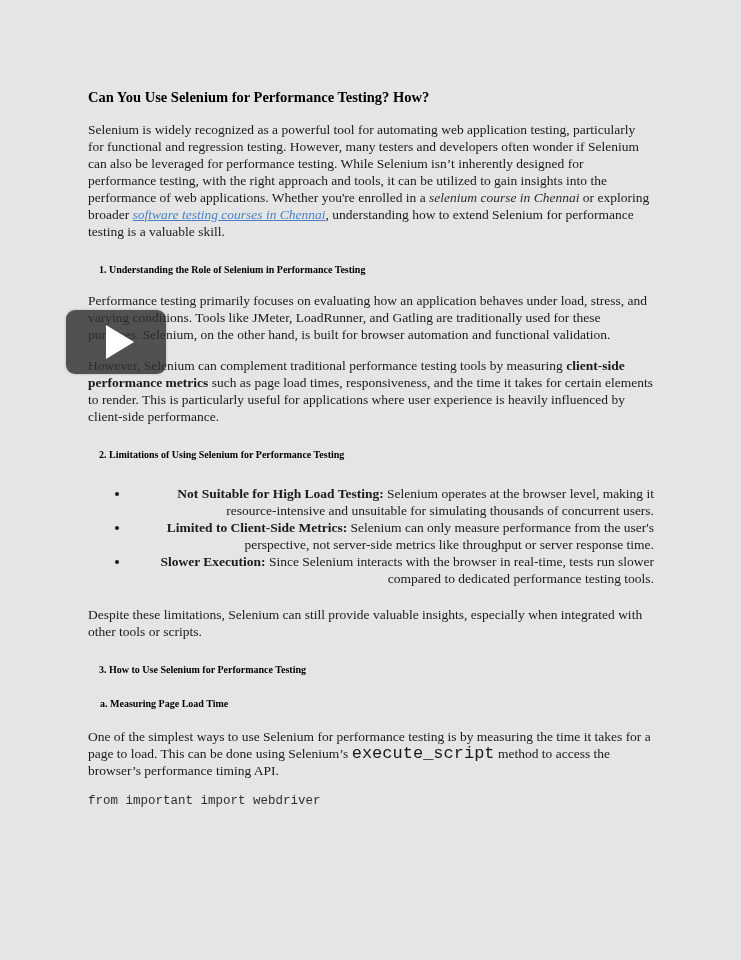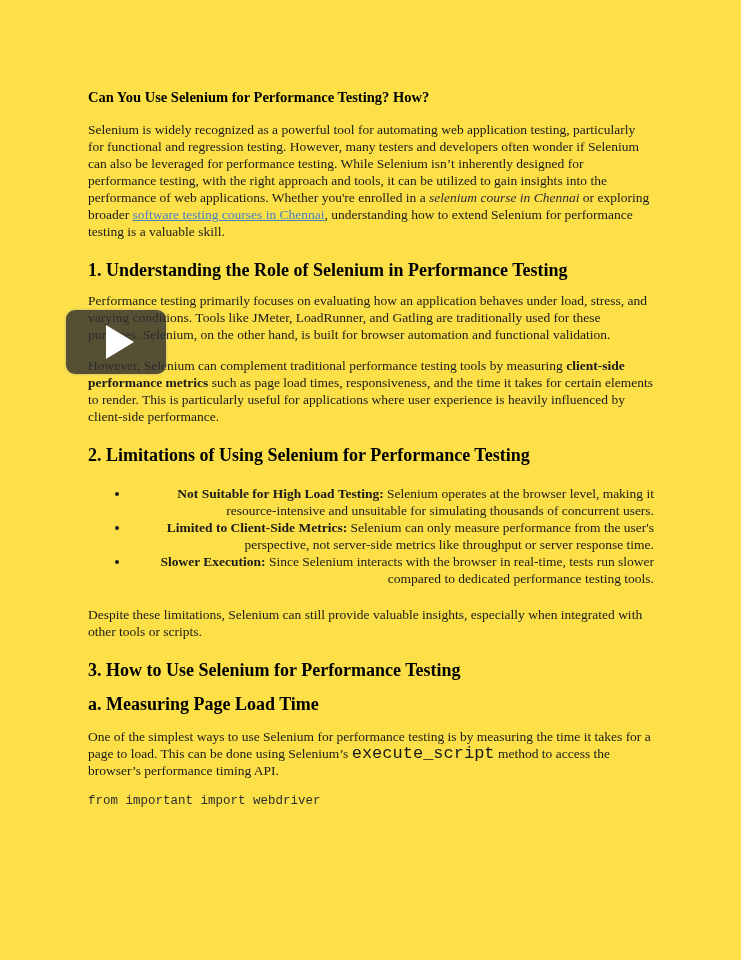--- a/index.html
+++ b/index.html
@@ -6,37 +6,37 @@
   body {
     width: 741px; height: 960px;
     background: #ffffff;
     overflow: hidden;
     position: relative;
     font-family: "Liberation Serif", "DejaVu Serif", serif;
     color: #1a1a1a;
   }
   .page {
     position: absolute; inset: 0;
-    background: #fde047;
+    background: #e5e5e5;
   }
   .content {
     position: absolute;
     left: 88px; top: 88px; width: 566px;
   }
   .title {
     font-size: 14.5px; font-weight: bold; line-height: 18px;
     margin: 0 0 15px 0; color: #000;
   }
   .section-heading {
-    font-size: 18px; font-weight: bold; line-height: 20px;
-    margin: 20px 0 12px 0; color: #000;
+    font-size: 10px; font-weight: bold; line-height: 20px;
+    margin: 20px 0 12px 11px; color: #000;
   }
   .sub-heading {
-    font-size: 18px; font-weight: bold; line-height: 18px;
-    margin: 15px 0 15px 0; color: #000;
+    font-size: 10px; font-weight: bold; line-height: 18px;
+    margin: 15px 0 15px 12px; color: #000;
   }
   .para {
     font-size: 13.5px; line-height: 17px;
     margin: 0 0 14px 0;
   }
   .bullet-list {
     margin: 20px 0 19px 0;
     padding: 0 0 0 42px;
     font-size: 13.5px; line-height: 17px; text-align: right;
   }
@@ -45,20 +45,21 @@
     font-family: "Liberation Mono", "DejaVu Sans Mono", monospace;
     font-size: 12.5px; line-height: 16px;
     color: #2e2e2e;
     margin: 14px 0 0 0;
     white-space: pre;
   }
   .run-normal { }
   .run-bold { font-weight: bold; }
   .run-italic { font-style: italic; color: #2b2b2b; }
   .run-link {
+    font-style: italic;
     color: #4a80c4;
     text-decoration: underline;
     text-decoration-color: #4a80c4;
     cursor: pointer;
   }
   .run-code {
     font-family: "Liberation Mono", "DejaVu Sans Mono", monospace;
     font-size: 17px;
   }
   .play-overlay {

